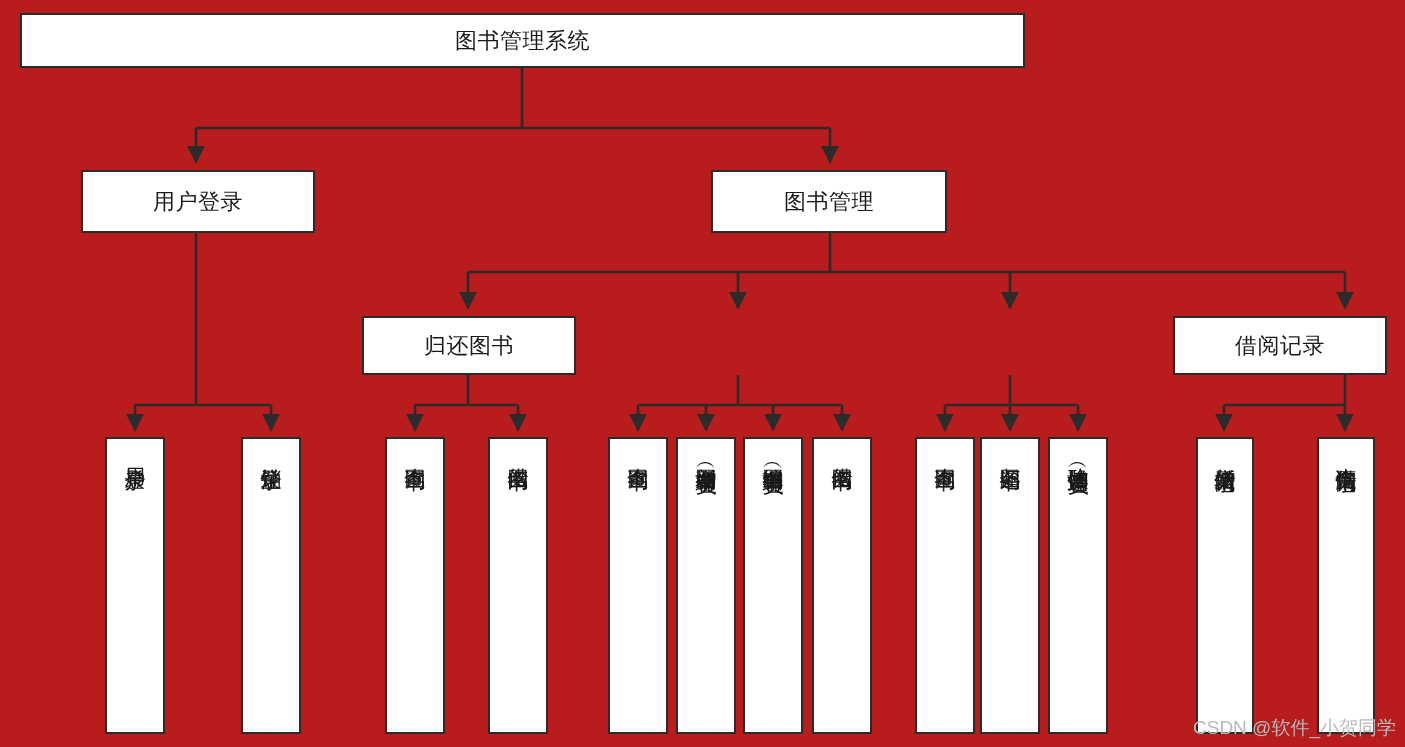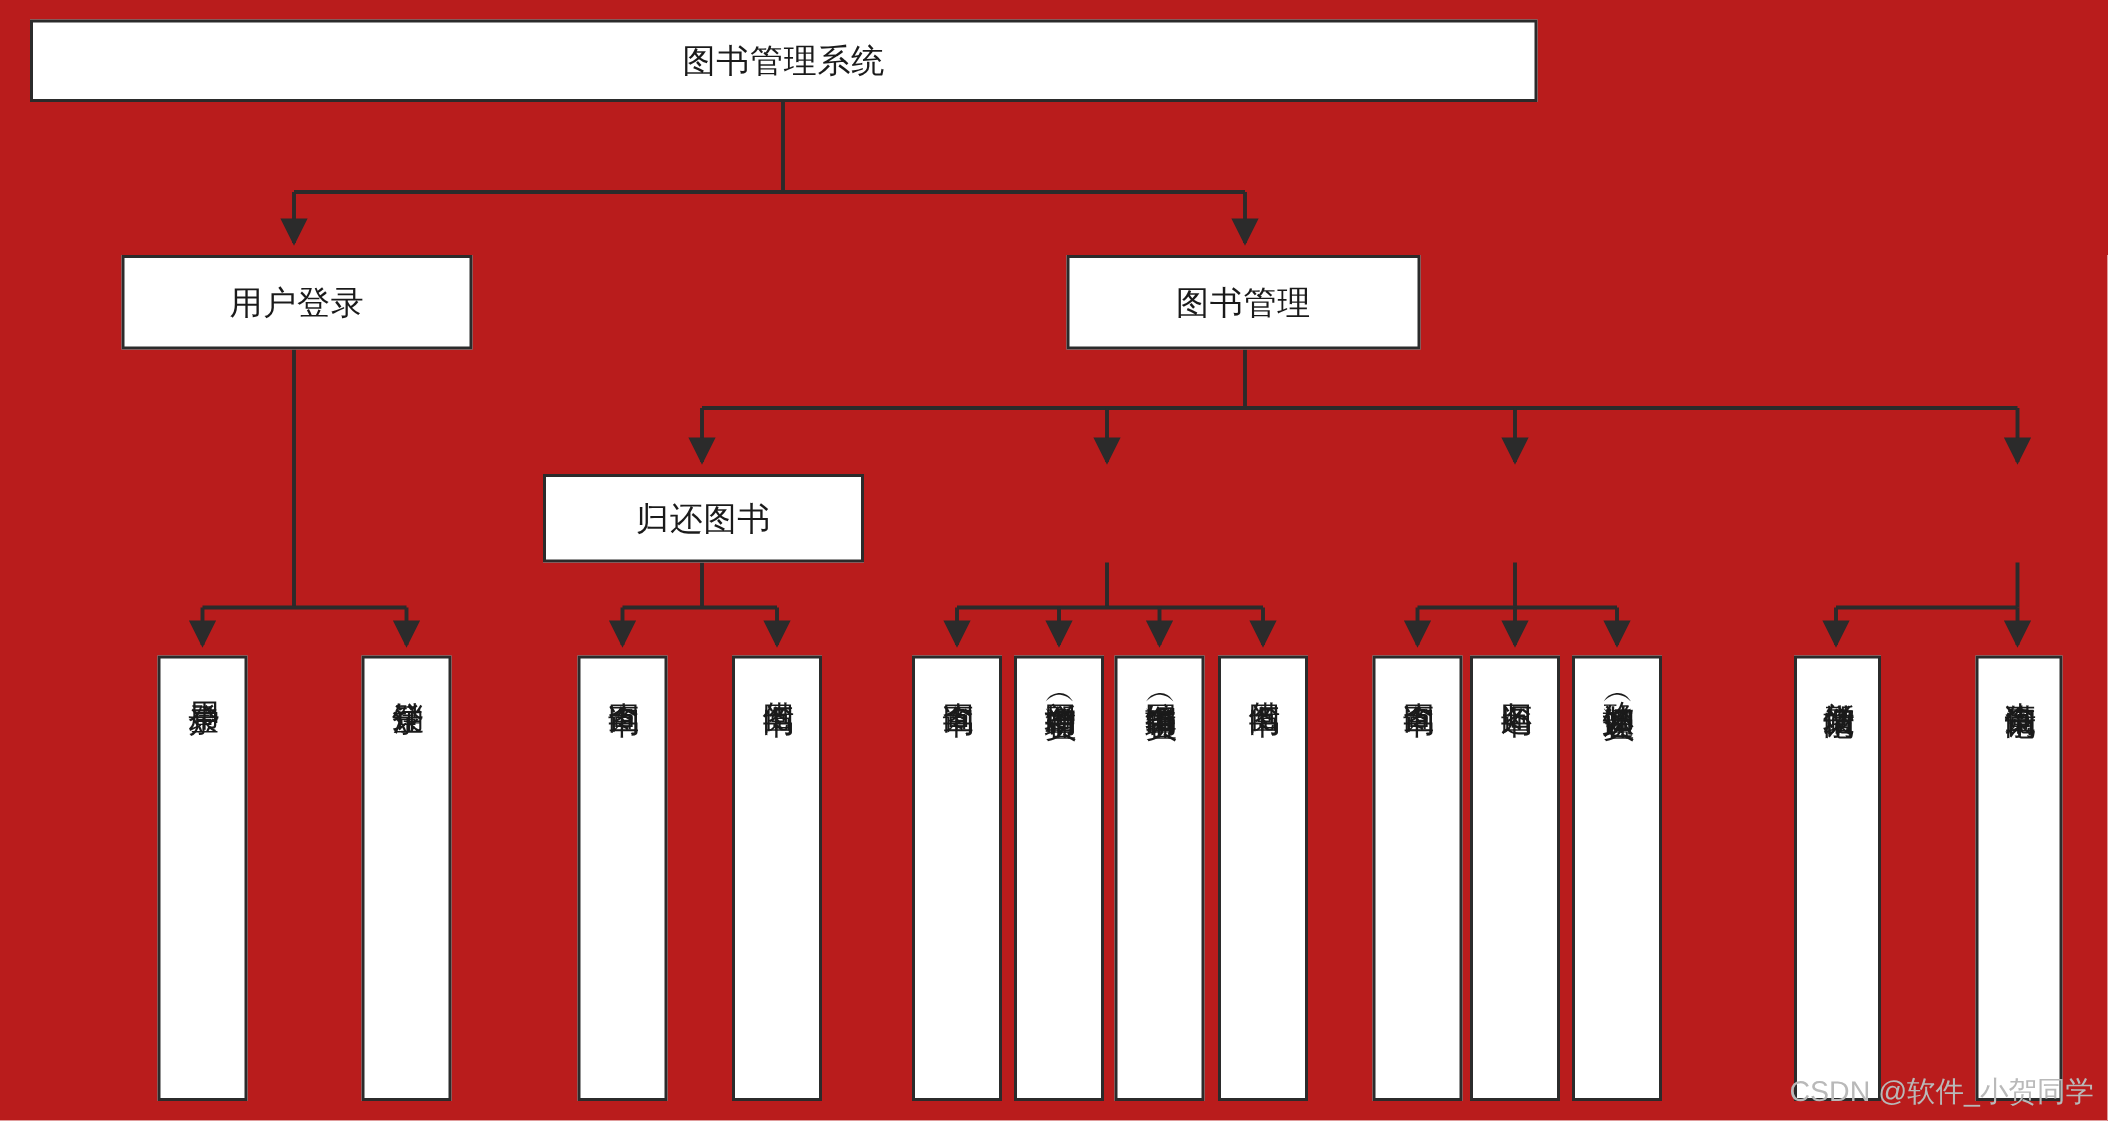--- a/index.html
+++ b/index.html
@@ -135,20 +135,23 @@
   <div class="node horiz" style="left:711px; top:170px; width:236px; height:63px;">
     <span class="node-label">图书管理</span>
   </div>
 
   <div class="node horiz" style="left:362px; top:316px; width:214px; height:59px;">
     <span class="node-label">归还图书</span>
   </div>
 
 
 
+  <div class="node horiz" style="left:1173px; top:316px; width:214px; height:59px;">
+    <span class="node-label">借阅记录</span>
+  </div>
 
   <div class="node vert" style="left:105px; top:437px; width:60px; height:297px;">
     <span class="node-label">用户登录</span>
   </div>
 
   <div class="node vert" style="left:241px; top:437px; width:60px; height:297px;">
     <span class="node-label">注销登录</span>
   </div>
 
   <div class="node vert" style="left:385px; top:437px; width:60px; height:297px;">

